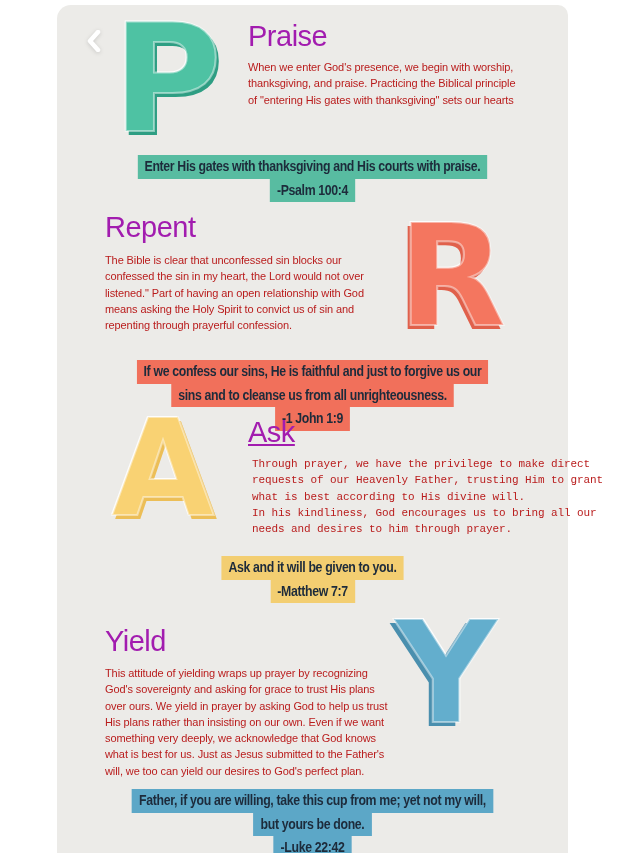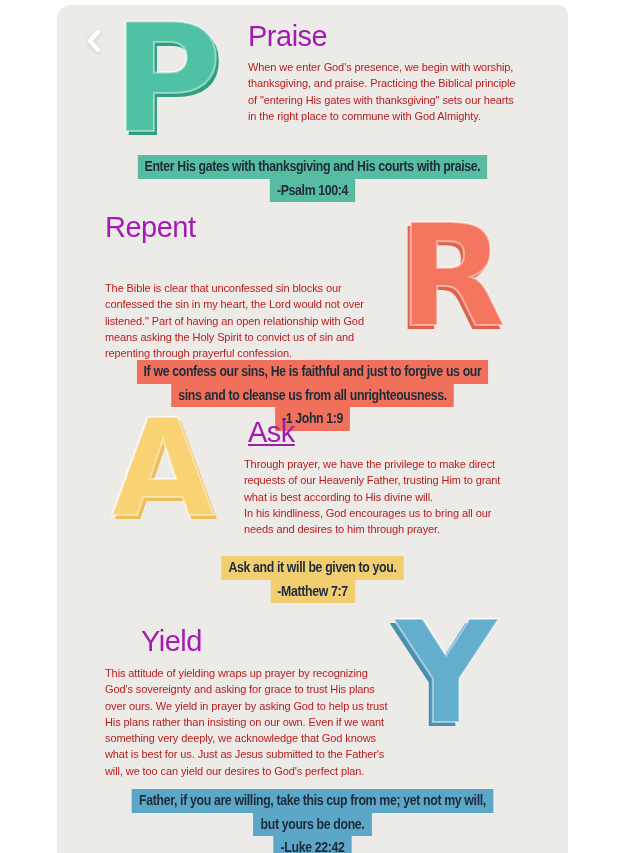--- a/index.html
+++ b/index.html
@@ -85,28 +85,28 @@
   #letter-p { left:104px; top:20px;  width:126px; height:118px; font-size:150px; }
   #letter-r { left:396px; top:221px; width:112px; height:111px; font-size:141px; }
   #letter-a { left:102px; top:417px; width:122px; height:105px; font-size:133px; }
   #letter-y { left:385px; top:619px; width:122px; height:109px; font-size:141px; }
 
   #title-praise { left:248px; top:20px; }
   #body-praise  { left:248px; top:59px; }
   #quote-praise { top:155px; }
 
   #title-repent { left:105px; top:211px; }
-  #body-repent  { left:105px; top:252px;margin-top:28px; }
+  #body-repent  { left:105px; top:252px; }
   #quote-repent { top:360px; }
 
   #title-ask { left:248px; top:416px;text-decoration:underline; }
-  #body-ask  { left:244px; top:456px; }
+  #body-ask  { left:252px; top:456px;font-family:Liberation Mono, monospace; }
   #quote-ask { top:556px; }
 
-  #title-yield { left:105px; top:625px;margin-left:36px; }
+  #title-yield { left:105px; top:625px; }
   #body-yield  { left:105px; top:665px; }
   #quote-yield { top:789px; }
 </style>
 </head>
 <body>
 
 <div id="stage">
   <div id="card"></div>
 
   <button id="back-btn" aria-label="back">
@@ -118,21 +118,20 @@
   </button>
 
   <div id="letter-p" class="bubble-letter s0">
     <span class="glyph" style="color: rgb(78, 194, 163);">P</span>
   </div>
   <h2 id="title-praise" class="section-title">Praise</h2>
   <div id="body-praise" class="body-text">
     <div class="line">When we enter God's presence, we begin with worship,</div>
     <div class="line">thanksgiving, and praise. Practicing the Biblical principle</div>
     <div class="line">of "entering His gates with thanksgiving" sets our hearts</div>
-    <div class="line">in the right place to commune with God Almighty.</div>
   </div>
   <div id="quote-praise" class="quote">
     <div class="quote-line">
       <span class="hl" style="background-color: rgb(88, 188, 161);">Enter His gates with thanksgiving and His courts with praise.</span>
     </div>
     <div class="quote-line">
       <span class="hl" style="background-color: rgb(88, 188, 161);">-Psalm 100:4</span>
     </div>
   </div>
 

